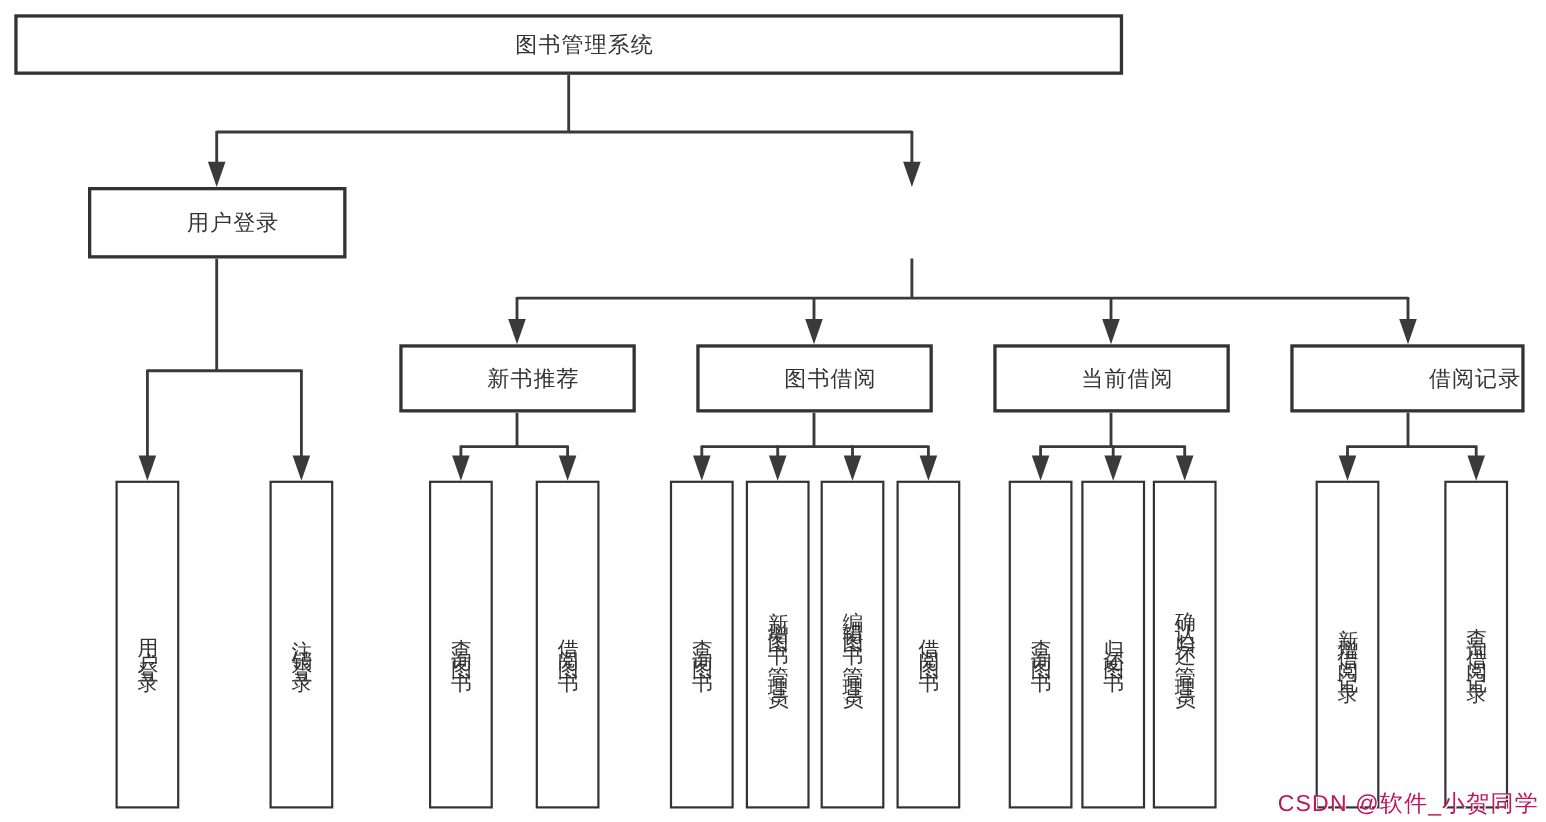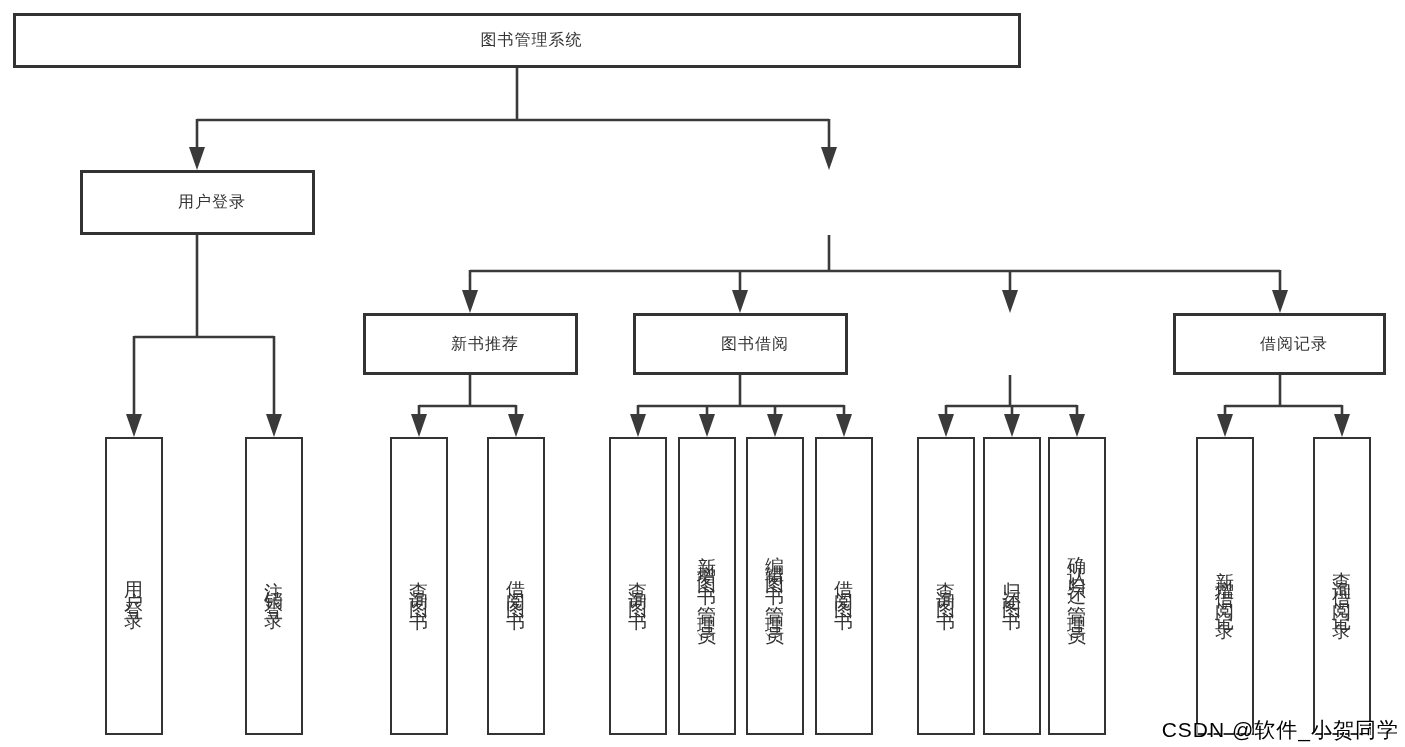--- a/index.html
+++ b/index.html
@@ -12,38 +12,38 @@
   }
   .connectors{position:absolute;left:0;top:0;width:1405px;height:747px;}
   .node{
     position:absolute;
     box-sizing:border-box;
     border:3px solid #333333;
     background:#ffffff;
     display:flex;align-items:center;justify-content:center;
     color:#333333;
   }
-  .h-node{font-size:16px;letter-spacing:1px;padding-left:29px;}
+  .h-node{font-size:20px;letter-spacing:1px;padding-left:29px;}
   .leaf{
     width:58px;height:298px;top:437px;
     border-width:2.5px;
   }
   .leaf .v-text{
     writing-mode:vertical-rl;
     font-size:19px;
     letter-spacing:10px;
     color:#333333;
     line-height:1;
     white-space:nowrap;
   }
   .watermark{
     position:absolute;
     right:6px;top:716px;
     font-size:21px;
-    color:#000000;
+    color:#be185d;
     letter-spacing:1px;
     text-shadow:1px 1px 0 #ffffff;
   }
 </style>
 </head>
 <body>
 
 <div class="stage">
 
   <svg class="connectors" viewBox="0 0 1405 747" xmlns="http://www.w3.org/2000/svg">
@@ -122,21 +122,24 @@
   <div class="node h-node" style="left:80px;top:170px;width:235px;height:65px;">
     <span>用户登录</span>
   </div>
 
   <div class="node h-node" style="left:633px;top:313px;width:215px;height:62px;">
     <span>图书借阅</span>
   </div>
   <div class="node h-node" style="left:363px;top:313px;width:215px;height:62px;">
     <span>新书推荐</span>
   </div>
-  <div class="node h-node" style="left:1173px;top:313px;width:213px;height:62px;">
+  <div class="node h-node" style="left:903px;top:313px;width:215px;height:62px;">
+    <span>当前借阅</span>
+  </div>
+  <div class="node h-node" style="left:1173px;top:313px;width:213px;height:62px;justify-content:flex-end;">
     <span>借阅记录</span>
   </div>
 
   <div class="node leaf" style="left:105px;">
     <span class="v-text">用户登录</span>
   </div>
   <div class="node leaf" style="left:245px;">
     <span class="v-text">注销登录</span>
   </div>
 

